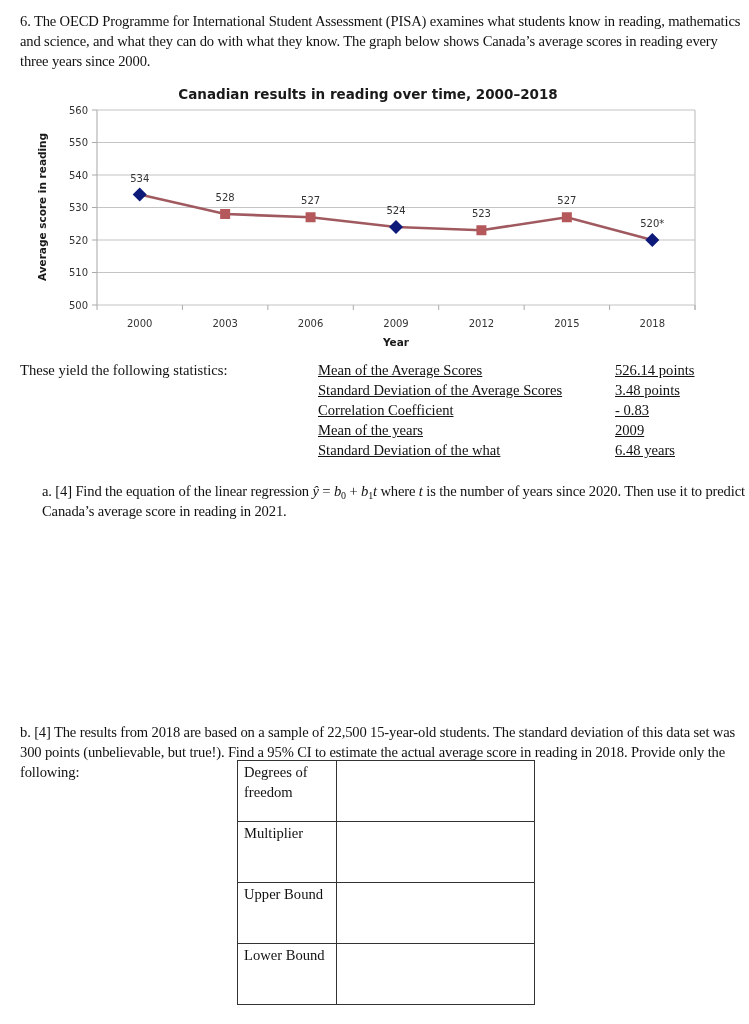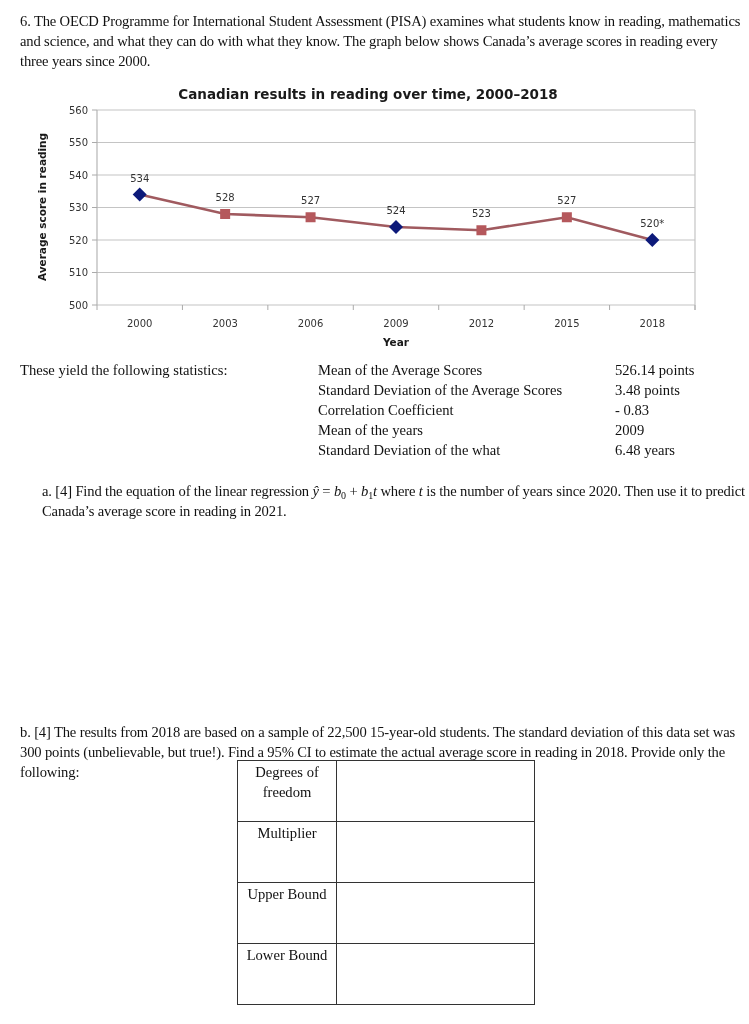--- a/index.html
+++ b/index.html
@@ -45,35 +45,35 @@
     .stats {
       position: absolute;
       left: 318px;
       top: 360px;
       font-size: 14.6px;
       line-height: 20px;
     }
     .stats-row {
       display: flex;
       height: 20px;
+      text-decoration: underline;
     }
     .stats-label { width: 297px; }
     .stats-value { width: 120px; }
     #part-a { top: 481px; margin-left: 22px; }
     #part-b { top: 680px; margin-top: 42px; }
     .math { font-style: italic; }
     sub { font-size: 10px; vertical-align: -3px; line-height: 0; }
     table.answer {
       position: absolute;
       left: 237px;
       top: 760px;
       border-collapse: collapse;
       font-size: 14.6px;
       line-height: 20px;
-      text-align: center;
     }
     table.answer td {
       border: 1.3px solid #333333;
       vertical-align: top;
       padding: 1px 6px;
     }
     table.answer td.lbl { width: 86px; height: 58px; }
     table.answer td.val { width: 185px; }
   </style>
 </head>

